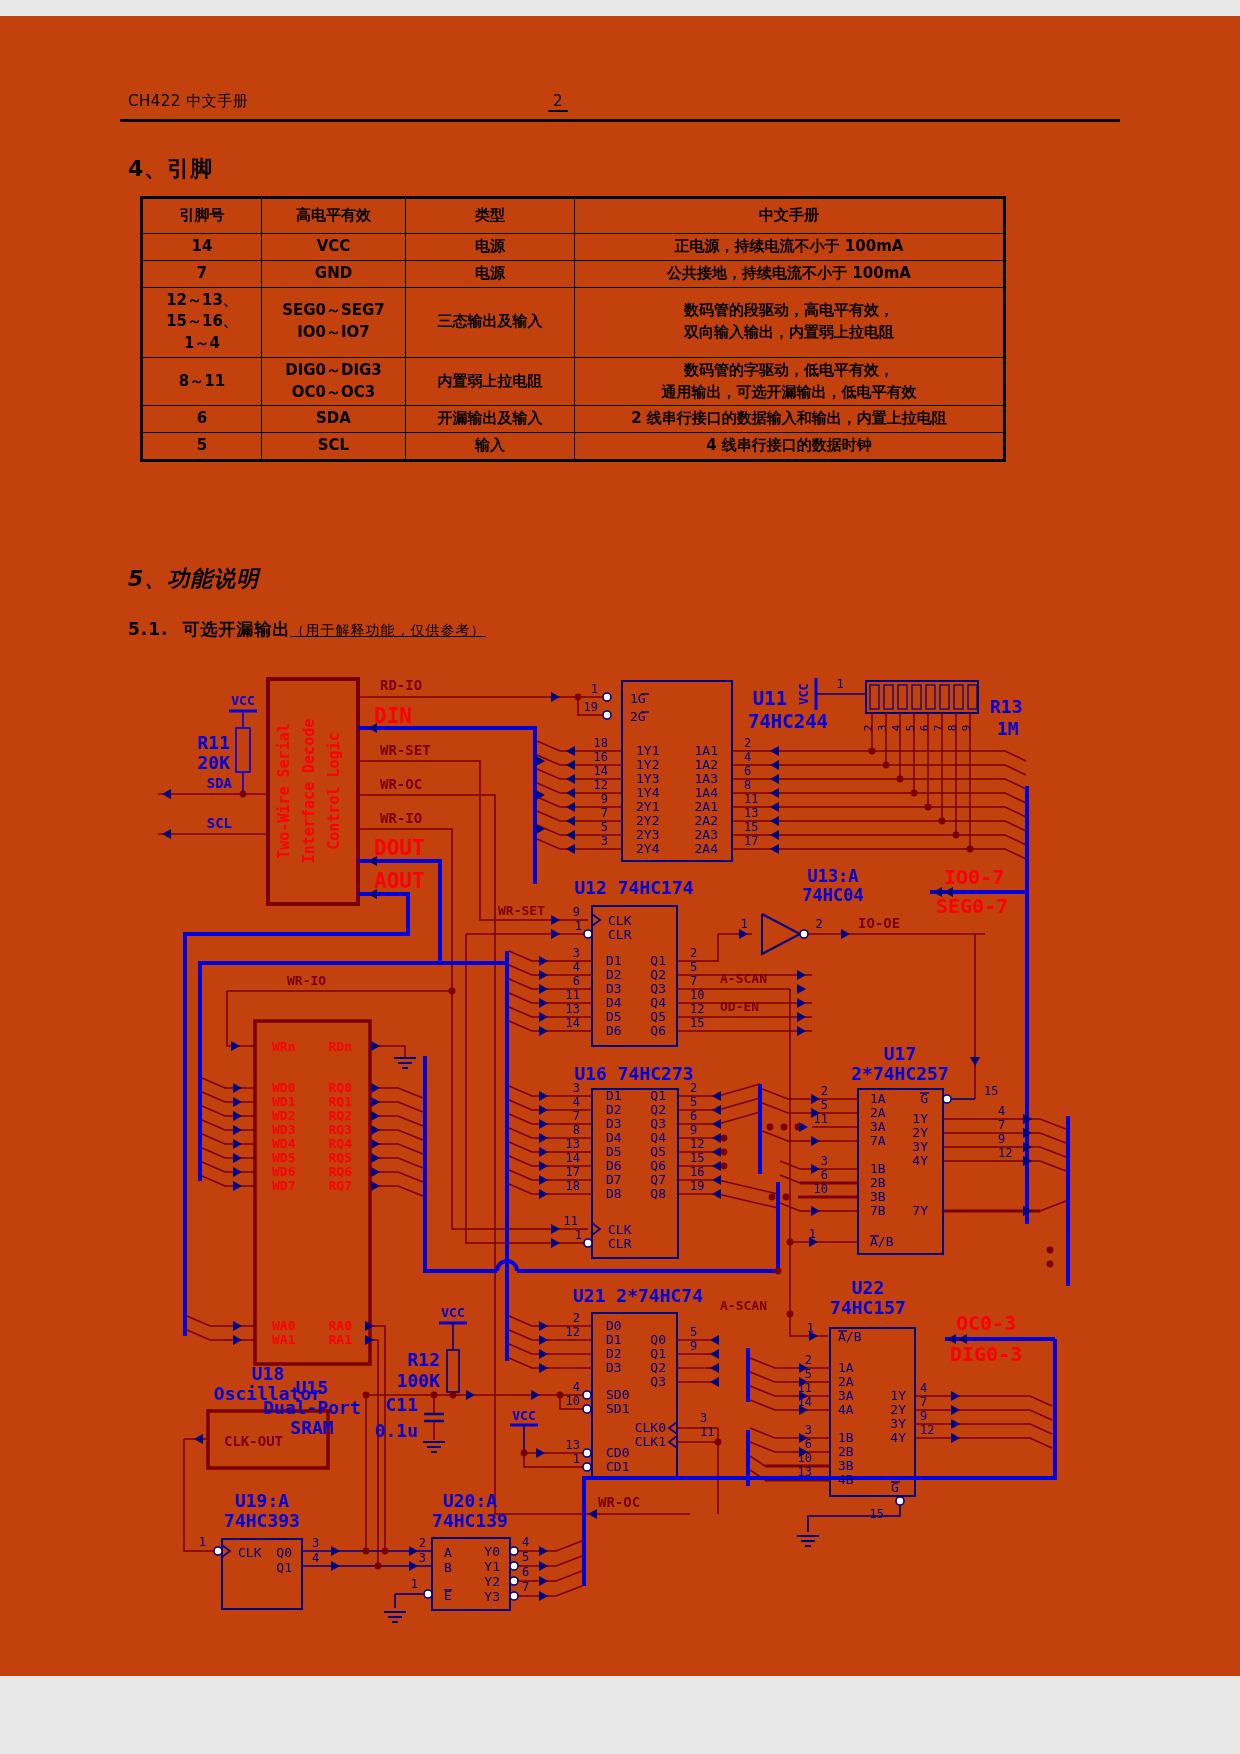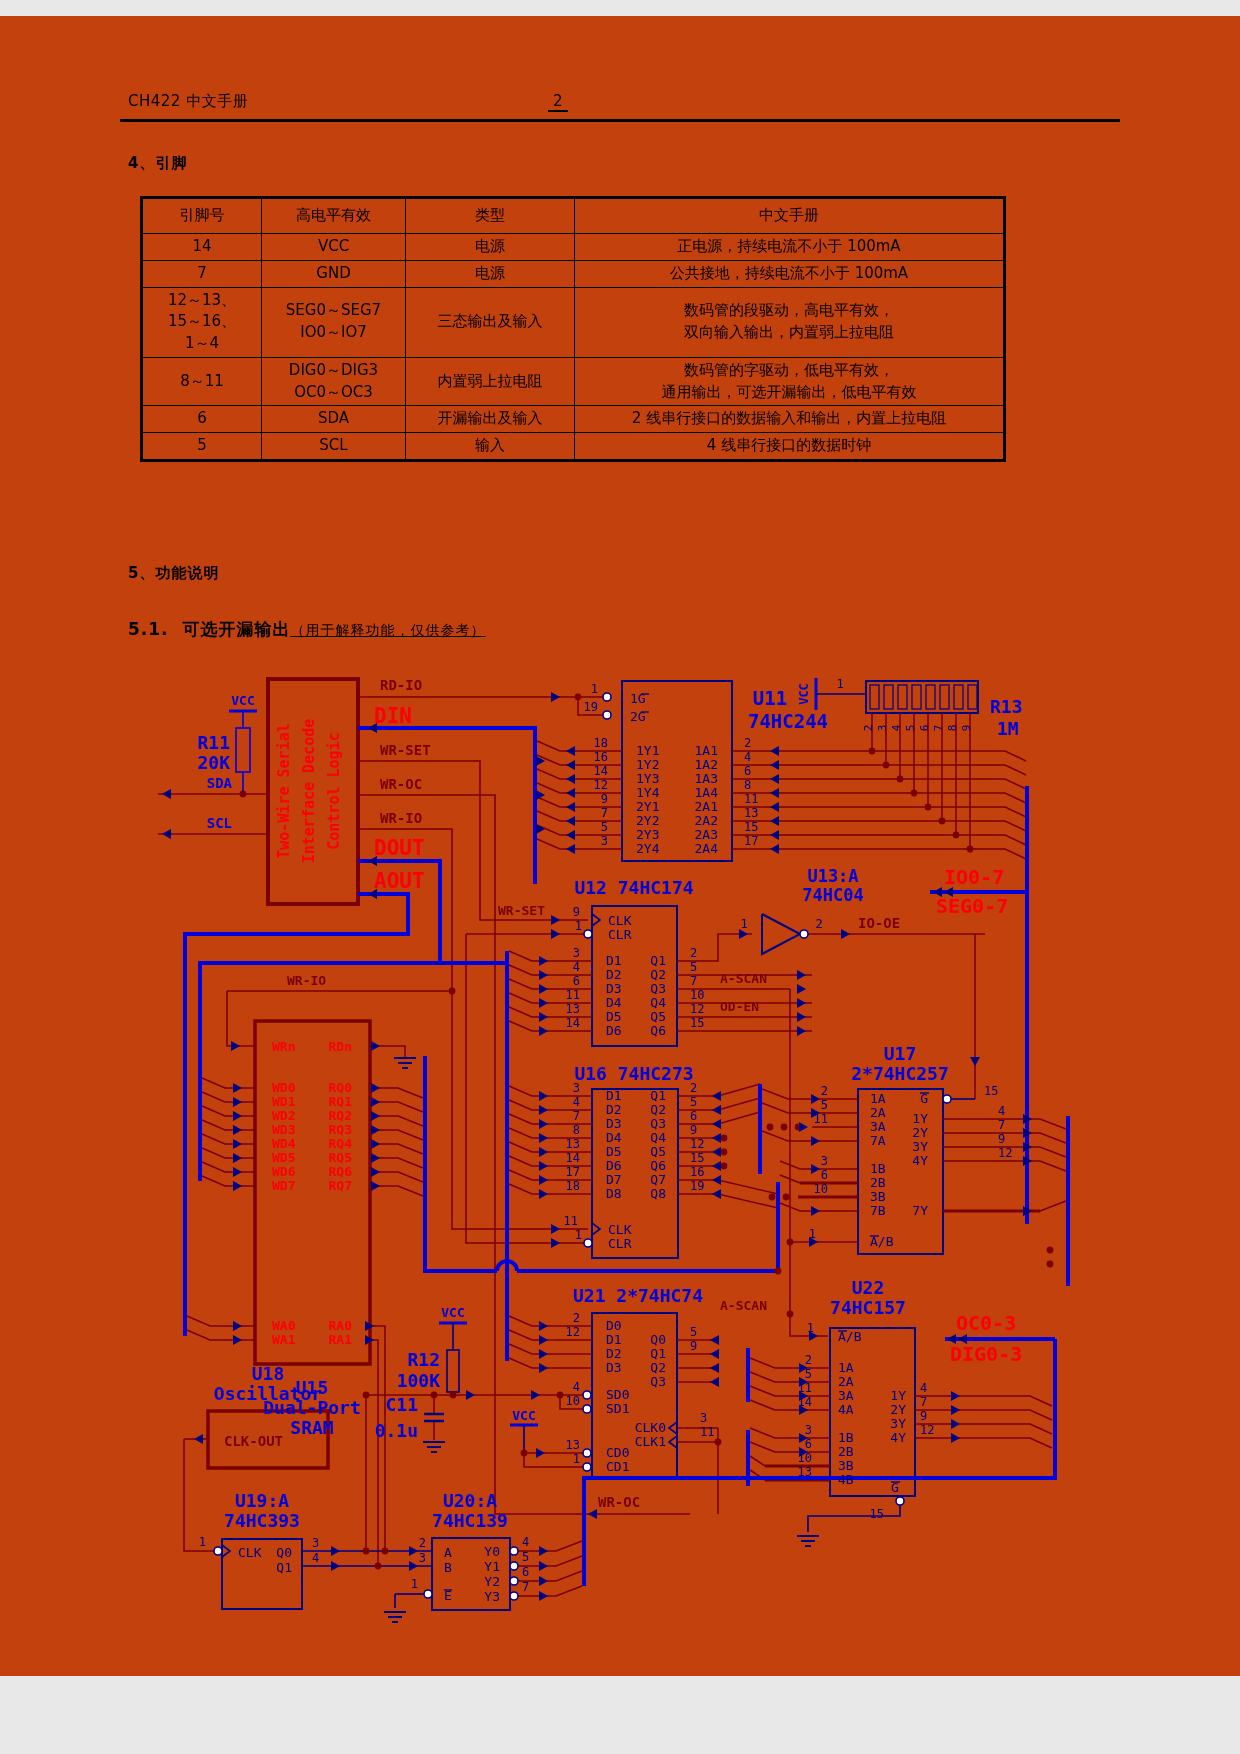--- a/index.html
+++ b/index.html
@@ -1,27 +1,27 @@
 <!DOCTYPE html>
 <html><head>
 <meta charset="utf-8">
 <style>
   html,body{margin:0;padding:0;background:#e8e8e8;}
   #page{position:relative;width:1240px;height:1660px;background:#c2410c;margin:16px auto;
         font-family:"DejaVu Sans",sans-serif;color:#000;overflow:hidden;}
   .hdr-left{position:absolute;left:128px;top:76px;font-size:15px;letter-spacing:.5px;}
   .pgnum{position:absolute;left:548px;top:76px;font-size:15px;border-bottom:2px solid #000;padding:0 5px;}
   .hrule{position:absolute;left:120px;top:103px;width:1000px;height:2.5px;background:#000;}
-  .h-sec{position:absolute;left:128px;font-size:15px;font-weight:bold;letter-spacing:1px;}
-  #h4{top:138px;} #h5{top:548px;}
+  .h-sec{position:absolute;left:128px;font-size:22px;font-weight:bold;letter-spacing:1px;}
+  #h4{top:138px;} #h5{top:548px;font-style:italic;}
   .h-sub{position:absolute;left:128px;top:602px;font-size:17px;font-weight:bold;letter-spacing:1px;}
   .h-sub .note{font-size:14px;font-weight:normal;text-decoration:underline;}
   table.pins{position:absolute;left:140px;top:180px;border-collapse:collapse;table-layout:fixed;
              font-size:15px;text-align:center;}
-  table.pins td,table.pins th{border:1.5px solid #000;font-weight:normal;padding:2px 4px;
+  table.pins td,table.pins th{border:1.5px solid #000;font-weight:bold;padding:2px 4px;
              white-space:pre-line;line-height:1.45;}
   table.pins{border:3px solid #000;}
   table.pins tr.hd td{height:30px;}
   #sch{position:absolute;left:0;top:0;}
   #sch text{font-family:"DejaVu Sans Mono",monospace;}
 </style>
 </head>
 <body>
 
 <div id="page">

